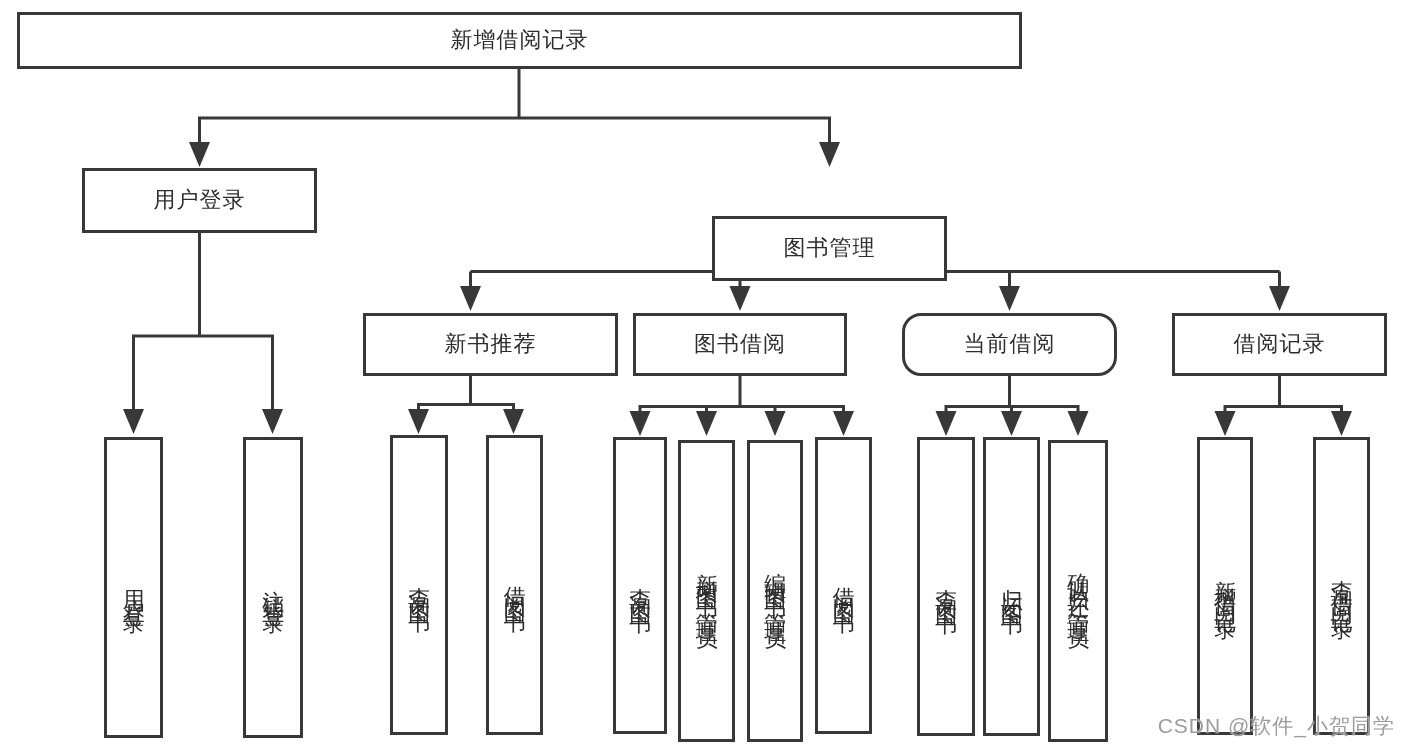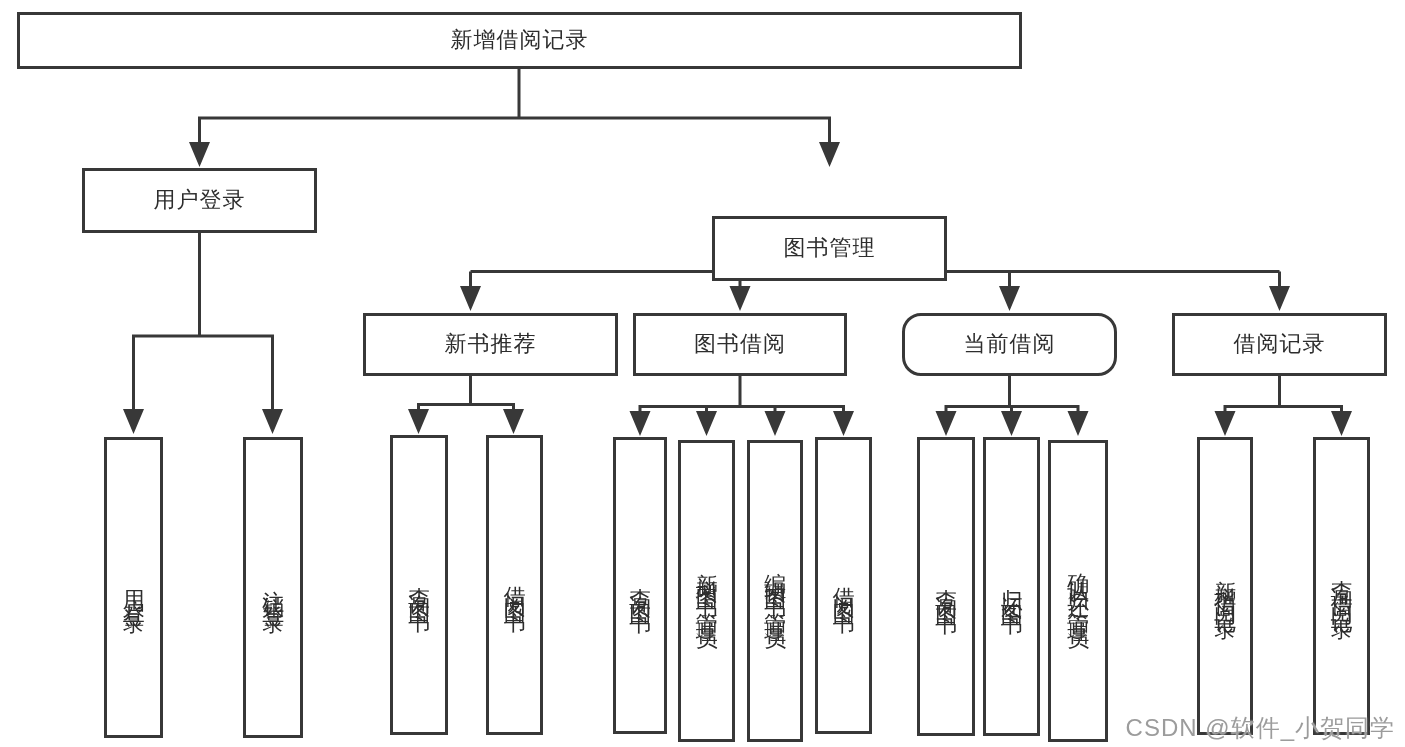--- a/index.html
+++ b/index.html
@@ -48,21 +48,21 @@
   }
   svg.connectors path.head{
     fill:var(--line);
     stroke:none;
   }
   .watermark{
     position:absolute;
     top:712px;
     right:10px;
     color:var(--wm);
-    font-size:24px;
+    font-size:21px;
     letter-spacing:1px;
     text-shadow:0 0 2px #ffffff;
     white-space:nowrap;
   }
 </style>
 </head>
 <body>
 
 <div class="stage">
 

